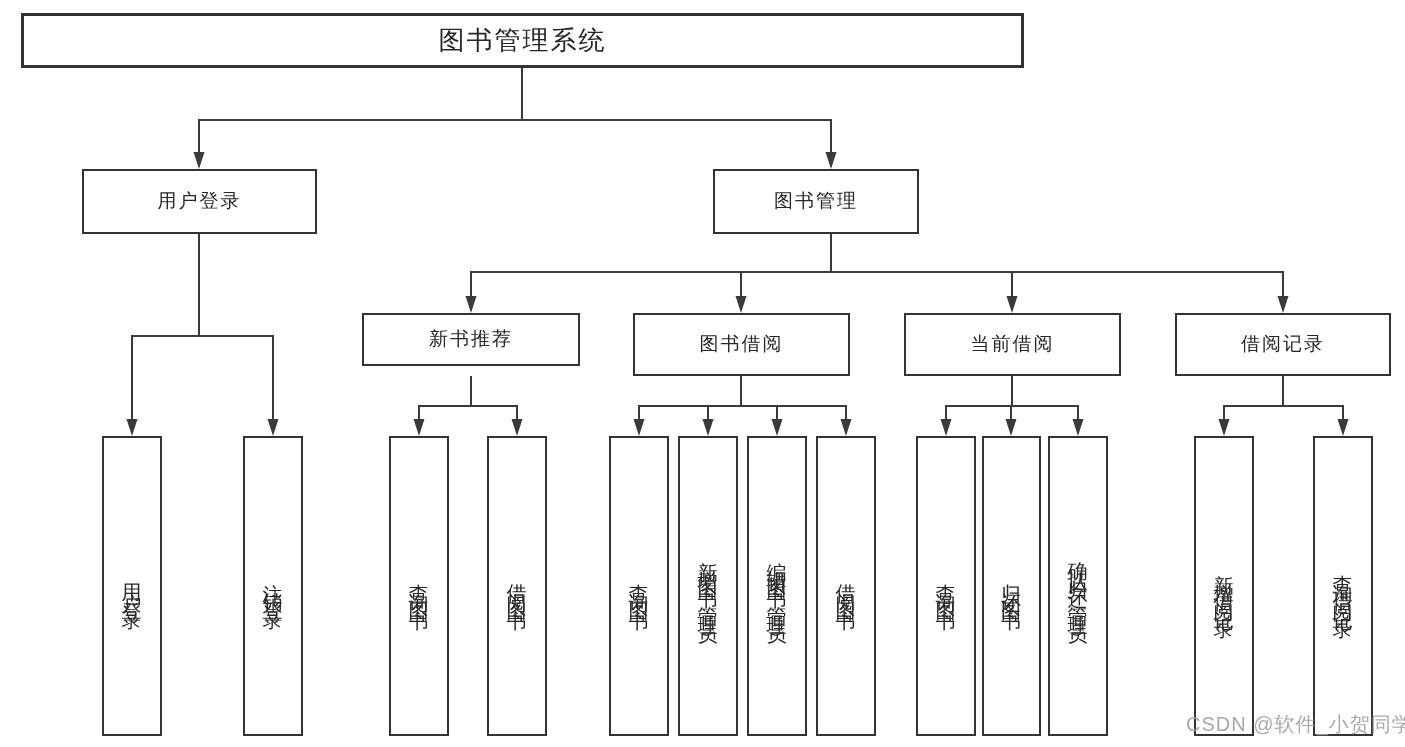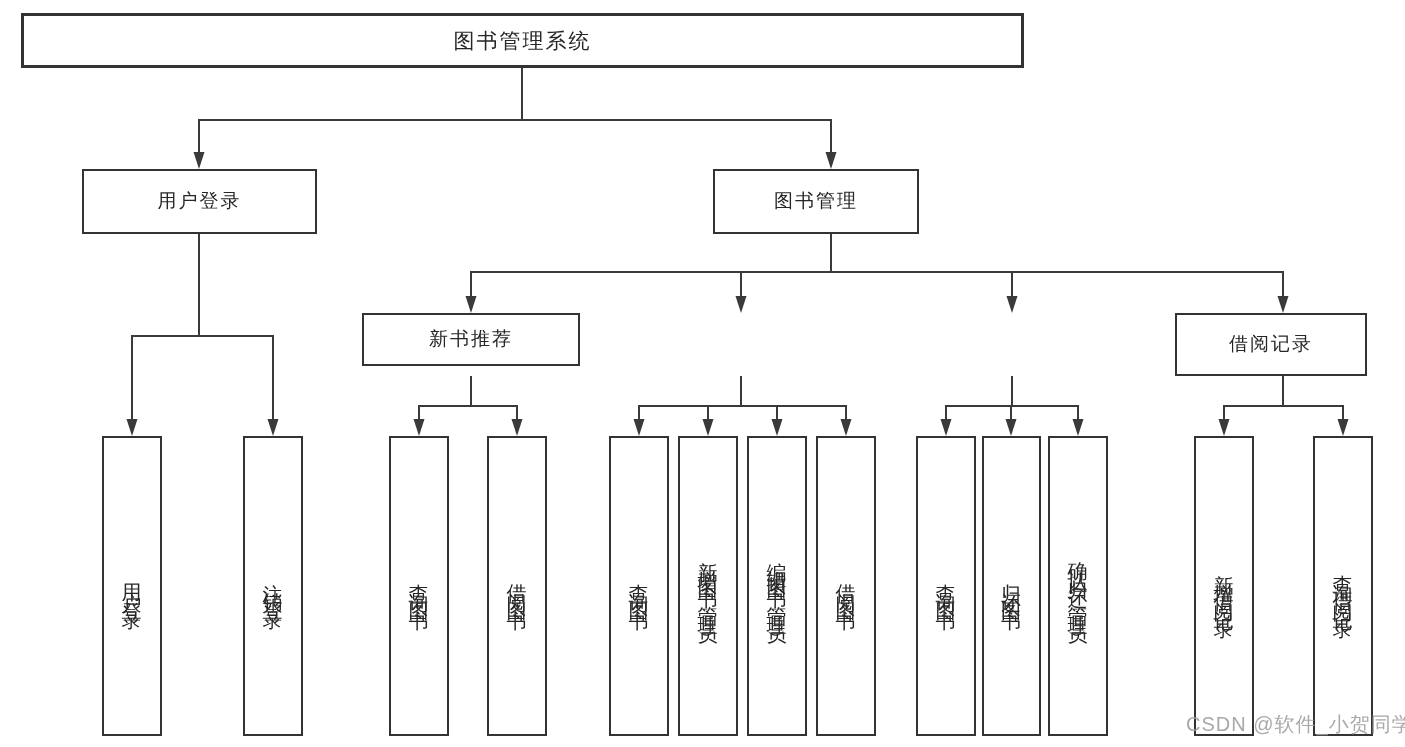--- a/index.html
+++ b/index.html
@@ -8,21 +8,21 @@
     font-family:"Liberation Sans","DejaVu Sans",sans-serif;overflow:hidden;
   }
   .wires{position:absolute;left:0;top:0;width:1405px;height:747px;}
   .node{
     position:absolute;box-sizing:border-box;background:#ffffff;
     border:2px solid #333333;color:#262626;
     display:flex;align-items:center;justify-content:center;
     font-size:19px;letter-spacing:2px;white-space:nowrap;z-index:2;
     line-height:1.2;
   }
-  .node.root{font-size:21px;border-width:3px;}
+  .node.root{font-size:26px;border-width:3px;}
   .node.v{
     writing-mode:vertical-rl;text-orientation:mixed;
     font-size:20px;letter-spacing:9px;line-height:1;padding:4px 0;
   }
   .watermark{
     position:absolute;left:1186px;top:711px;z-index:5;
     font-size:20px;color:rgba(160,160,160,0.9);letter-spacing:1px;white-space:nowrap;
   }
 </style>
 </head>
@@ -88,21 +88,23 @@
       <polygon points="1337.5,419 1348.5,419 1343,436"></polygon>
     </g>
   </svg>
 
   <div class="node root" style="left:21px;top:13px;width:1003px;height:55px">图书管理系统</div>
 
   <div class="node" style="left:82px;top:169px;width:235px;height:65px">用户登录</div>
   <div class="node" style="left:713px;top:169px;width:206px;height:65px">图书管理</div>
 
   <div class="node" style="left:362px;top:313px;width:218px;height:53px">新书推荐</div>
-  <div class="node" style="left:1175px;top:313px;width:192px;height:63px">借阅记录</div>
+  <div class="node" style="left:633px;top:313px;width:217px;height:63px">图书借阅</div>
+  <div class="node" style="left:904px;top:313px;width:217px;height:63px">当前借阅</div>
+  <div class="node" style="left:1175px;top:313px;width:216px;height:63px">借阅记录</div>
 
   <div class="node v" style="left:102px;top:436px;width:60px;height:300px">用户登录</div>
   <div class="node v" style="left:243px;top:436px;width:60px;height:300px">注销登录</div>
 
   <div class="node v" style="left:389px;top:436px;width:60px;height:300px">查询图书</div>
   <div class="node v" style="left:487px;top:436px;width:60px;height:300px">借阅图书</div>
 
   <div class="node v" style="left:609px;top:436px;width:60px;height:300px">查询图书</div>
   <div class="node v" style="left:678px;top:436px;width:60px;height:300px">新增图书（管理员）</div>
   <div class="node v" style="left:747px;top:436px;width:60px;height:300px">编辑图书（管理员）</div>

